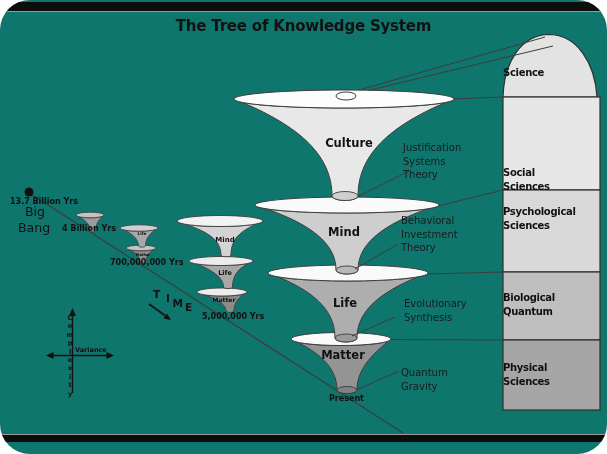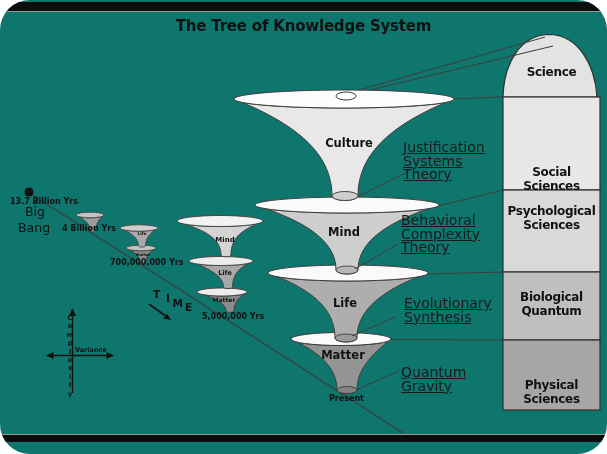--- a/index.html
+++ b/index.html
@@ -6,23 +6,23 @@
   #stage{position:relative;width:607px;height:454px;background:#0f766e;overflow:hidden;
          font-family:"DejaVu Sans","Liberation Sans",sans-serif;color:#111;border-radius:30px;}
   .bar{position:absolute;left:0;width:607px;background:#0d0d0d;}
   #bar-top{top:2px;height:9px;border-bottom:1px solid #9a9a9a;}
   #bar-bottom{top:434px;height:7px;border-top:1px solid #9a9a9a;}
   #title{position:absolute;top:17px;left:0;width:607px;text-align:center;
          font-size:15px;font-weight:bold;letter-spacing:-0.2px;}
   svg{position:absolute;top:0;left:0;}
   svg text{font-family:"DejaVu Sans","Liberation Sans",sans-serif;fill:#111;}
   .lbl{position:absolute;white-space:pre-line;}
-  .theory{font-size:14px;line-height:13.5px;color:#1a1a1a;text-decoration:underline;}
-  .colLbl{left:503px;width:97px;text-align:center;font-weight:bold;
-          font-size:12px;line-height:13.5px;letter-spacing:-0.3px;}
+  .theory{font-size:10px;line-height:13.5px;color:#1a1a1a;}
+  .colLbl{left:503px;width:97px;text-align:left;font-weight:bold;
+          font-size:10px;line-height:13.5px;letter-spacing:-0.3px;}
   #complexity{left:66px;top:314px;font-size:6.5px;font-weight:bold;
               writing-mode:vertical-lr;text-orientation:upright;letter-spacing:0.4px;}
 </style>
 </head>
 <body>
 
 <div id="stage">
 
   <div id="bar-top" class="bar"></div>
   <div id="bar-bottom" class="bar"></div>
@@ -120,31 +120,31 @@
     <text x="224" y="302" font-size="6" font-weight="bold" text-anchor="middle">Matter</text>
 
     <text x="142" y="235" font-size="4.2" font-weight="bold" text-anchor="middle">Life</text>
     <text x="143" y="255.5" font-size="3.8" font-weight="bold" text-anchor="middle">Matter</text>
   </svg>
 
   <div class="lbl theory" style="left:403px;top:141px;">Justification
 Systems
 Theory</div>
   <div class="lbl theory" style="left:401px;top:214px;">Behavioral
-Complexity
+Investment
 Theory</div>
   <div class="lbl theory" style="left:404px;top:297px;">Evolutionary
 Synthesis</div>
   <div class="lbl theory" style="left:401px;top:366px;">Quantum
 Gravity</div>
 
   <div class="lbl colLbl" style="top:66px;">Science</div>
   <div class="lbl colLbl" style="top:129px;margin-top:37px;">Social
 Sciences</div>
   <div class="lbl colLbl" style="top:205px;">Psychological
 Sciences</div>
   <div class="lbl colLbl" style="top:291px;">Biological
 Quantum</div>
-  <div class="lbl colLbl" style="top:379px;">Physical
+  <div class="lbl colLbl" style="top:361px;">Physical
 Sciences</div>
 
   <div class="lbl" id="complexity">Complexity</div>
 </div>
 
 </body></html>

